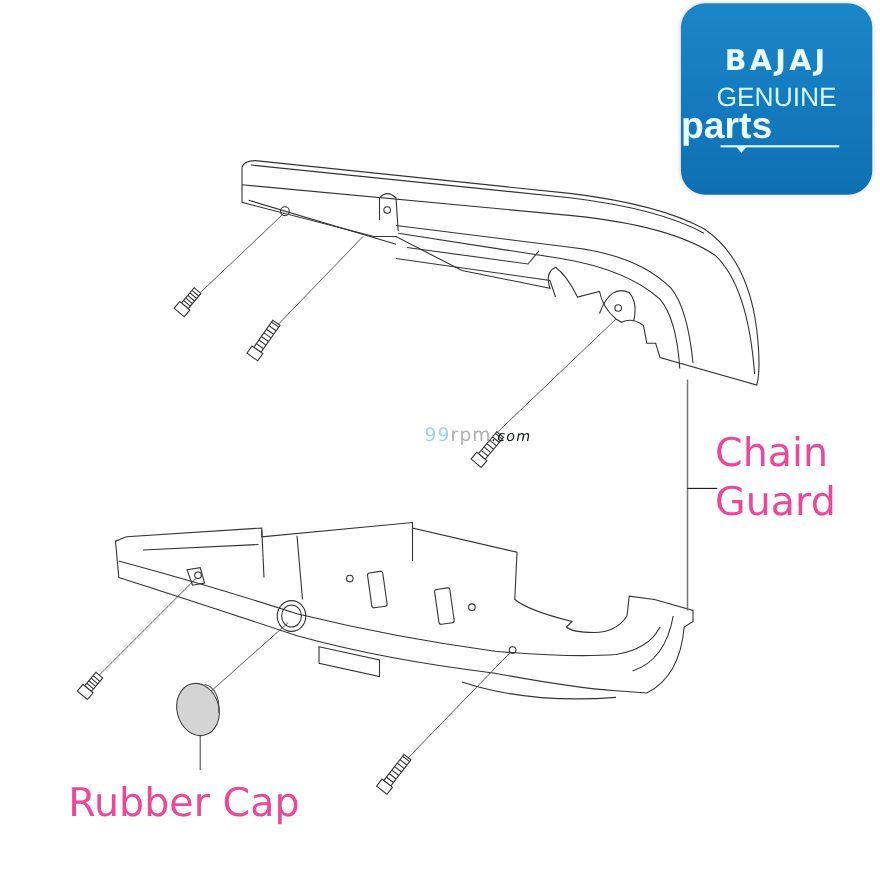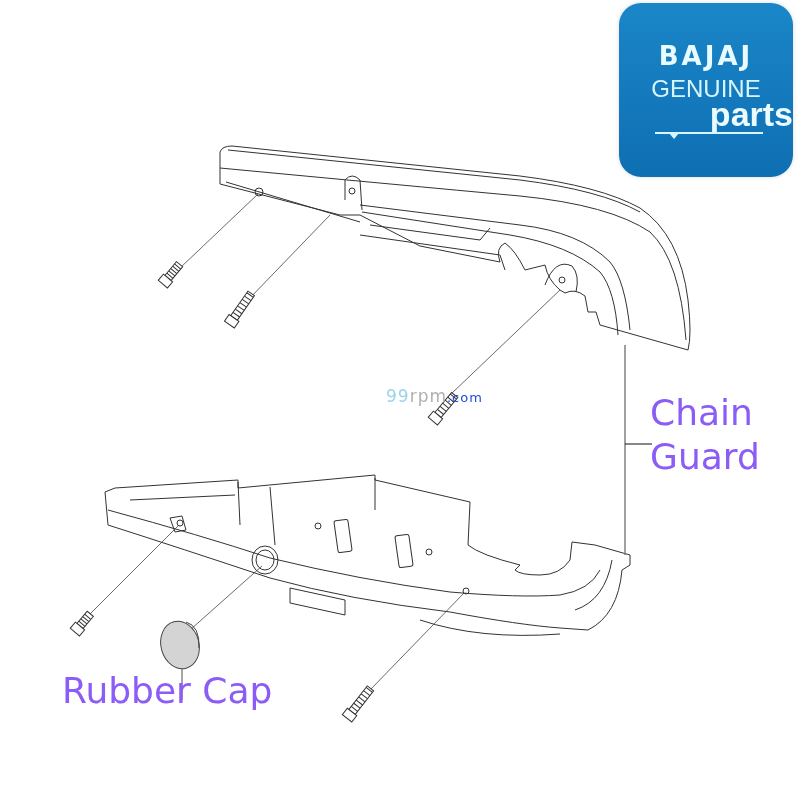--- a/index.html
+++ b/index.html
@@ -1,29 +1,29 @@
 <!DOCTYPE html>
 <html><head>
 <meta charset="utf-8">
 <style>
   html,body{margin:0;padding:0;background:#fff;}
   #stage{position:relative;width:800px;height:800px;overflow:hidden;background:#fff;font-family:"Liberation Sans",sans-serif;}
   svg.diagram{position:absolute;left:0;top:0;width:800px;height:800px;}
   .logo{position:absolute;left:619px;top:3px;width:174px;height:174px;border-radius:22px;background:linear-gradient(180deg,#1a86c8 0%,#0f6fb3 100%);box-shadow:0 0 4px rgba(0,0,0,.15);}
   .logo .brand{position:absolute;left:0;right:0;top:38px;text-align:center;color:#e8fbff;font-weight:bold;font-size:26px;letter-spacing:3px;font-family:"DejaVu Sans",sans-serif;}
   .logo .genuine{position:absolute;left:0;right:0;top:72px;text-align:center;color:#d6f6ff;font-size:24px;font-family:"Liberation Sans",sans-serif;}
-  .logo .parts{position:absolute;left:0;right:0;top:92px;text-align:right;color:#eafcff;font-size:34px;font-weight:bold;font-family:"Liberation Sans",sans-serif;}
+  .logo .parts{position:absolute;left:0;right:0;top:92px;text-align:left;color:#eafcff;font-size:34px;font-weight:bold;font-family:"Liberation Sans",sans-serif;}
   .logo .uline{position:absolute;left:36px;right:30px;top:129px;height:2px;background:#d6f6ff;}
   .logo .tick{position:absolute;left:50px;top:130px;width:0;height:0;border-left:5px solid transparent;border-right:5px solid transparent;border-top:6px solid #d6f6ff;}
   .watermark{position:absolute;left:386px;top:386px;font-size:17px;color:#b0b0b0;letter-spacing:1px;font-family:"DejaVu Sans",sans-serif;}
   .watermark .n{color:#9bd3ea;margin-top:28px;}
-  .watermark .dom{color:#1d4ed8;font-size:13px;}
-  .label{position:absolute;color:#8b5cf6;font-family:"DejaVu Sans",sans-serif;font-size:36px;line-height:1.1;}
+  .watermark .dom{color:#0f172a;font-size:13px;font-style:italic;}
+  .label{position:absolute;color:#ec4899;font-family:"DejaVu Sans",sans-serif;font-size:36px;line-height:1.1;}
   .label-chain{left:650px;top:393px;}
-  .label-rubber{left:62px;top:671px;}
+  .label-rubber{left:62px;top:711px;}
 </style>
 </head>
 <body>
 
 <div id="stage">
 
   <svg class="diagram" viewBox="0 0 800 800" fill="none" stroke="#333" stroke-width="1">
 
     <g>
       <path d="M220 152 Q222 146 232 146 L520 176 Q600 186 640 208 Q680 235 688 300 Q692 335 688 350 L600 325 L596 312 L588 312 L585 296 Q575 288 565 293 L560 290 Q548 280 545 265 L525 270 Q515 250 505 243 Q495 248 500 262 L420 246 L360 215 L340 215 L220 184 Z" fill="#fff"></path>

